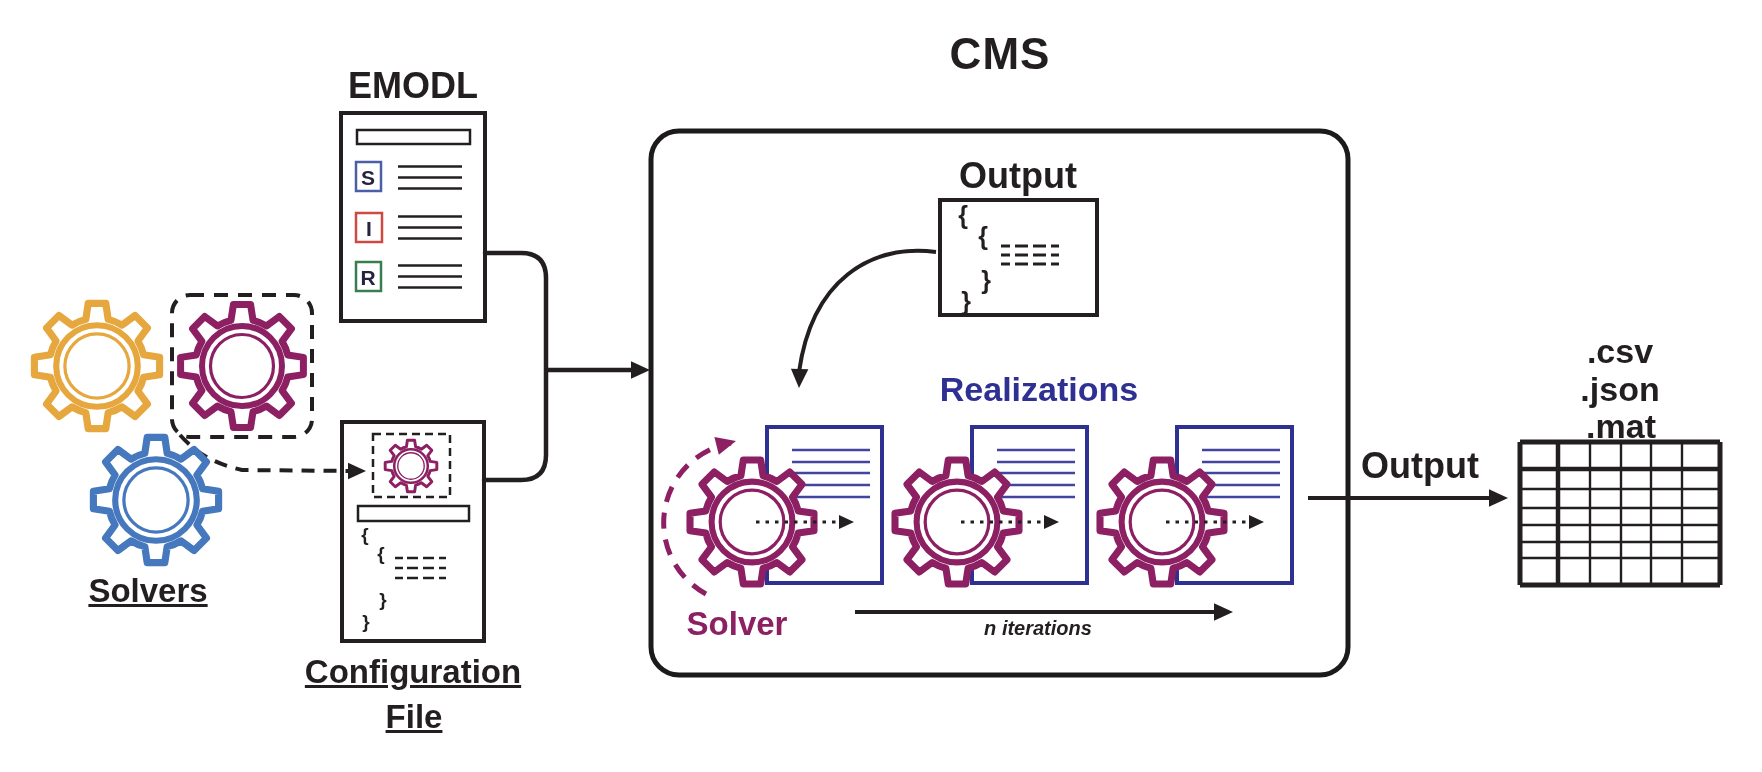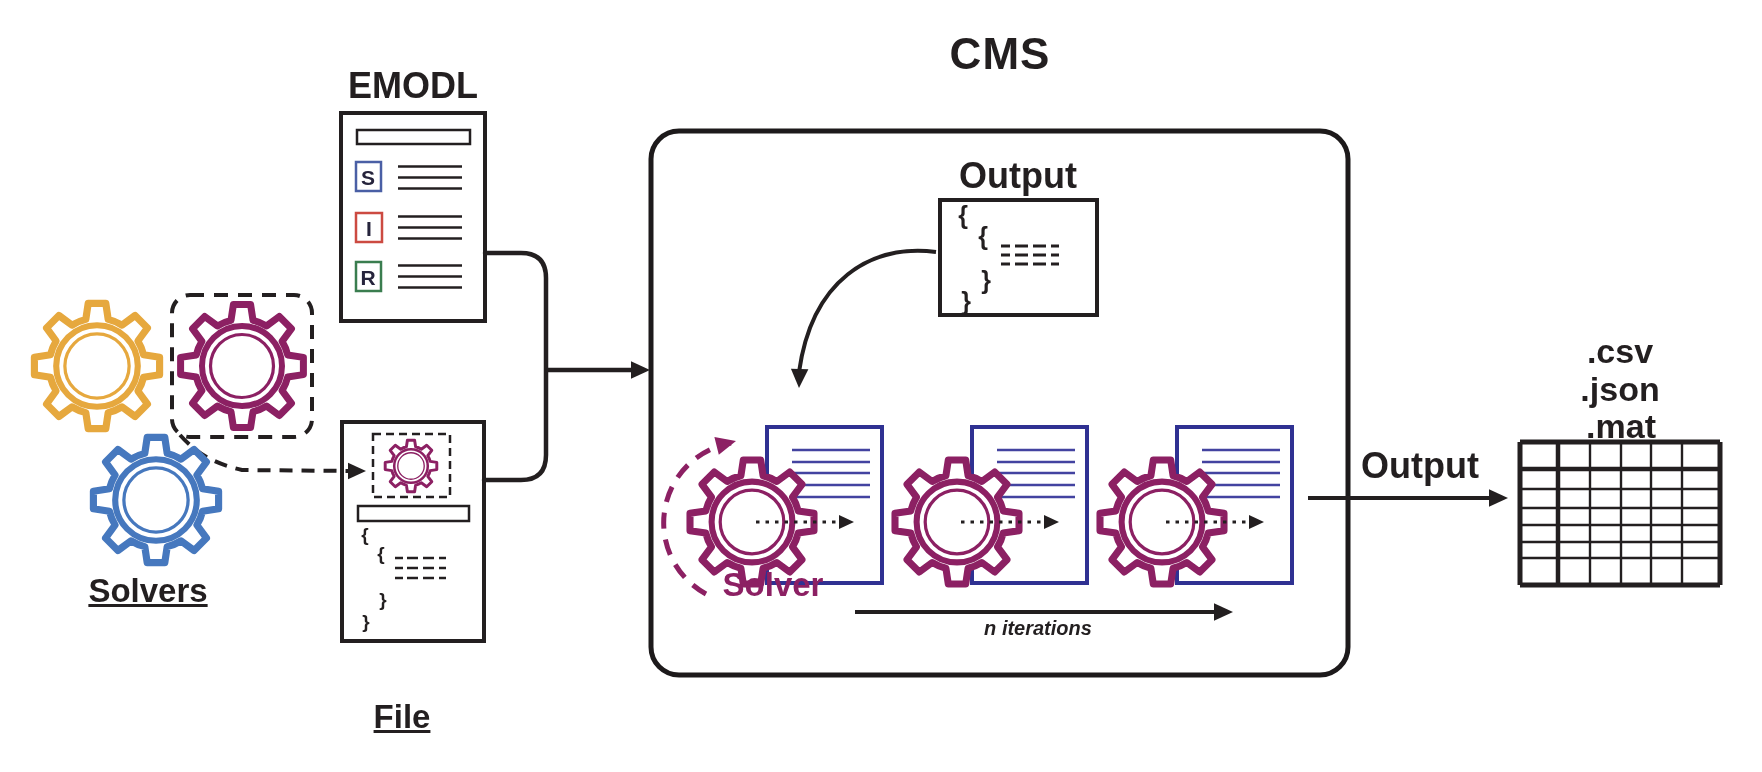--- a/index.html
+++ b/index.html
@@ -198,24 +198,26 @@
         <polygon points="0,0 -19,-8.74 -19,8.74" fill="#231f20" transform="translate(650 370) rotate(0)"></polygon>
         <polygon points="0,0 -19,-8.74 -19,8.74" fill="#231f20" transform="translate(799 388) rotate(92)"></polygon>
         <polygon points="0,0 -20,-9.200000000000001 -20,9.200000000000001" fill="#8C2063" transform="translate(736 441) rotate(-14)"></polygon>
         <polygon points="0,0 -19,-8.74 -19,8.74" fill="#231f20" transform="translate(1233 612) rotate(0)"></polygon>
         <polygon points="0,0 -19,-8.74 -19,8.74" fill="#231f20" transform="translate(1508 498) rotate(0)"></polygon>
       </g>
   </svg>
 
   <div class="lbl big" style="left:413px;top:68px;">EMODL</div>
   <div class="lbl mid" style="left:148px;top:574px;">Solvers</div>
-  <div class="lbl mid" style="left:402px;top:700px;">File</div>
+  <div class="lbl mid" style="left:413px;top:655px;">Configuration</div>
+  <div class="lbl mid" style="left:414px;top:700px;">File</div>
   <div class="lbl cms-title" style="left:1000px;top:32px;">CMS</div>
   <div class="lbl big" style="left:1018px;top:158px;">Output</div>
-  <div class="lbl solver" style="left:737px;top:568px;margin-left:36px;">Solver</div>
+  <div class="lbl realizations" style="left:1039px;top:372px;">Realizations</div>
+  <div class="lbl solver" style="left:737px;top:607px;">Solver</div>
   <div class="lbl iters" style="left:1038px;top:618px;">n iterations</div>
   <div class="lbl big" style="left:1420px;top:448px;">Output</div>
   <div class="lbl fmt" style="left:1620px;top:334px;">.csv</div>
   <div class="lbl fmt" style="left:1620px;top:372px;">.json</div>
   <div class="lbl fmt" style="left:1621px;top:409px;">.mat</div>
 
   <div class="lbl letter" style="left:368px;top:177px;">S</div>
   <div class="lbl letter" style="left:369px;top:228px;">I</div>
   <div class="lbl letter" style="left:368px;top:277px;">R</div>
 

